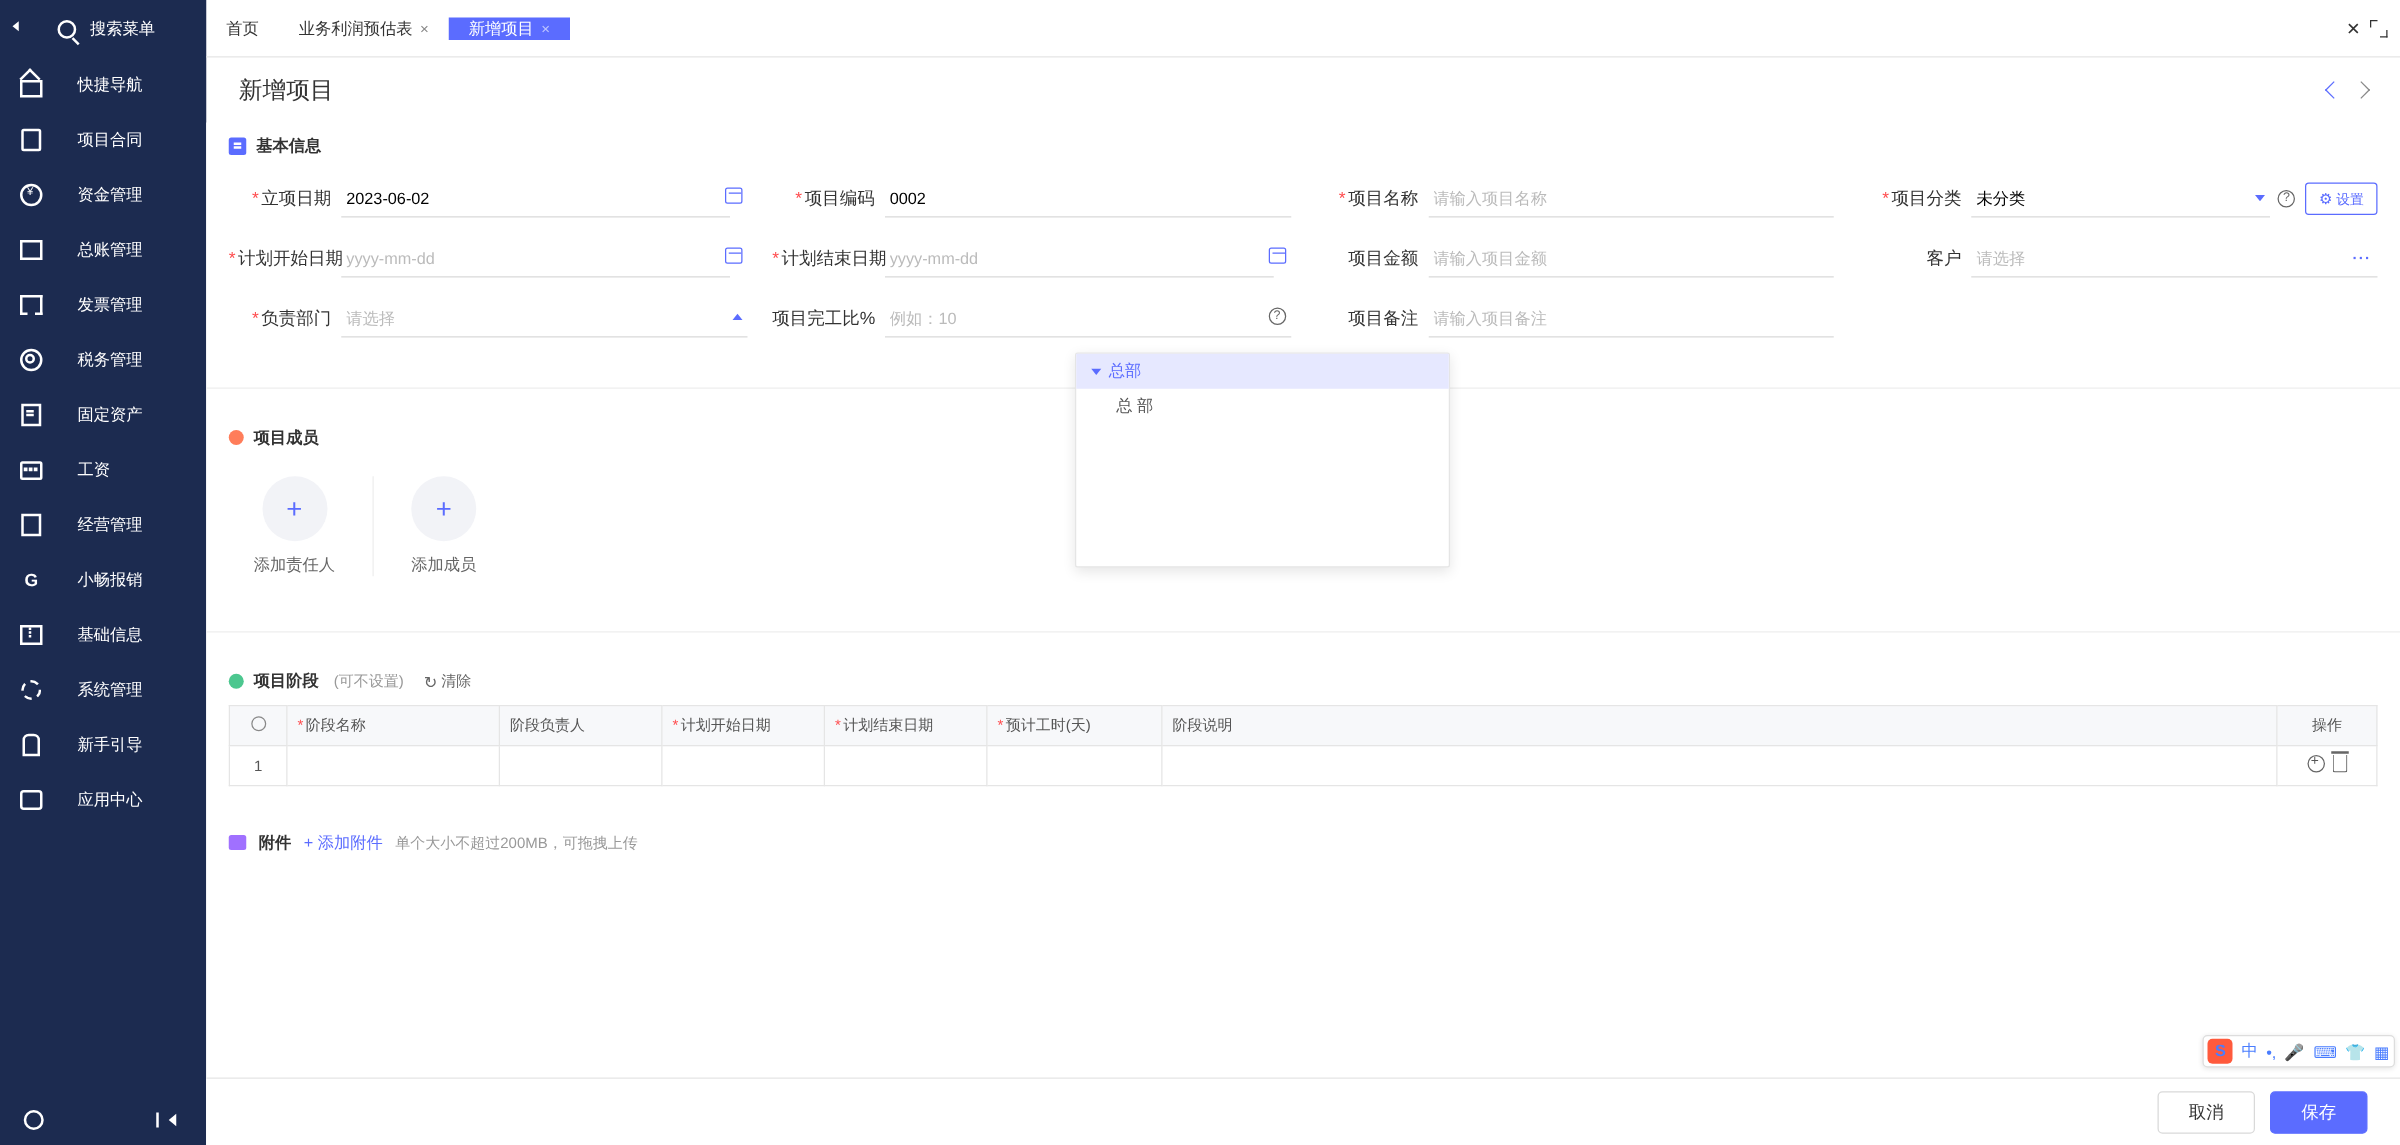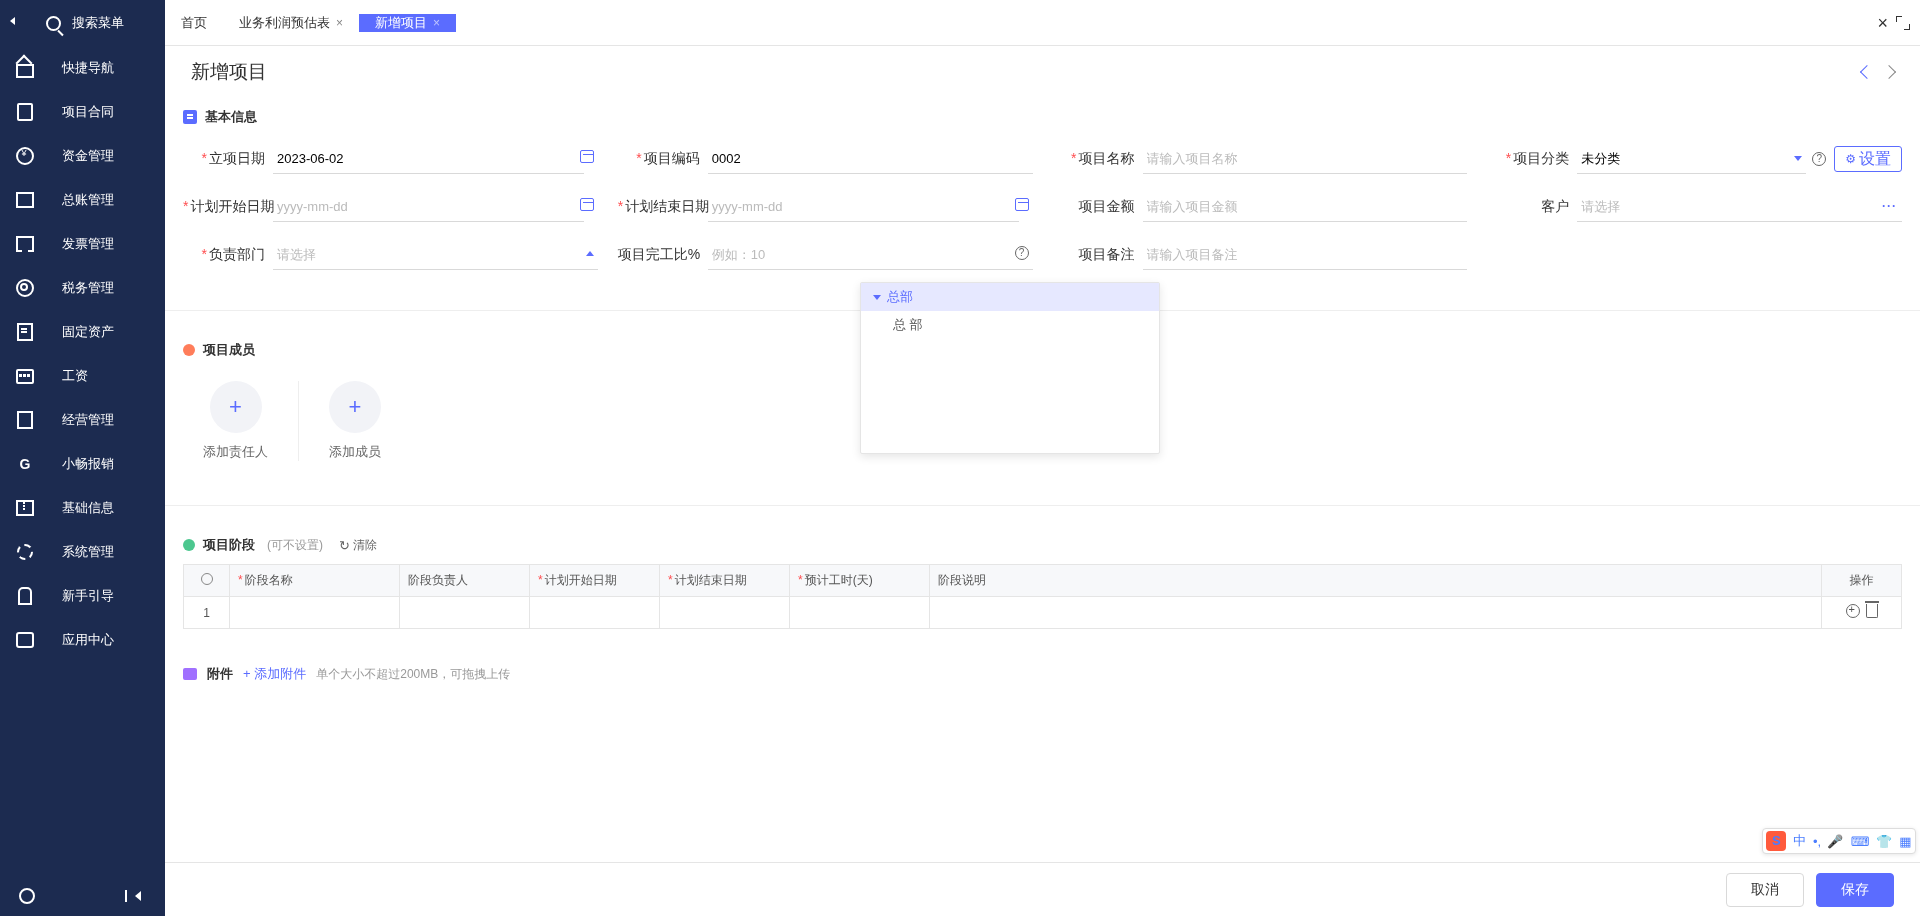--- a/index.html
+++ b/index.html
@@ -82,21 +82,21 @@
 .inp::placeholder{color:#bbb;}
 .inp-wrap{flex:1;position:relative;display:flex;}
 .suffix{position:absolute;right:4px;top:6px;width:16px;height:16px;pointer-events:none;}
 .ic-cal{border:1.5px solid #5b6cff;border-radius:2px;width:14px;height:13px;position:relative;}
 .ic-cal::before{content:"";position:absolute;top:3px;left:2px;width:10px;height:1px;background:#5b6cff;}
 .ic-more{color:#5b6cff;font-weight:bold;letter-spacing:1px;font-size:12px;line-height:16px;}
 .ic-up{width:0;height:0;border-left:4px solid transparent;border-right:4px solid transparent;border-bottom:5px solid #5b6cff;margin-top:5px;}
 .ic-q{width:14px;height:14px;border:1.5px solid #666;border-radius:50%;font-size:10px;line-height:12px;text-align:center;color:#666;}
 .ic-down{width:0;height:0;border-left:4px solid transparent;border-right:4px solid transparent;border-top:5px solid #5b6cff;margin-top:6px;}
 .fld-extra{display:flex;align-items:center;gap:8px;margin-left:6px;}
-.btn-set{height:26px;padding:0 10px;border:1px solid #5b6cff;color:#5b6cff;background:#fff;border-radius:3px;font-size:16px;cursor:pointer;display:inline-flex;align-items:center;gap:3px;}
+.btn-set{height:26px;padding:0 10px;border:1px solid #5b6cff;color:#5b6cff;background:#fff;border-radius:3px;font-size:11px;cursor:pointer;display:inline-flex;align-items:center;gap:3px;}
 .btn-set::before{content:"⚙";font-size:12px;}
 
 .divider{height:1px;background:#eee;margin:0 -18px 20px -18px;}
 
 .members{display:flex;gap:30px;padding:12px 0 24px 20px;}
 .mem-col{display:flex;flex-direction:column;align-items:center;gap:10px;position:relative;}
 .mem-add{width:52px;height:52px;border-radius:50%;background:#f2f3f7;display:flex;align-items:center;justify-content:center;color:#5b6cff;font-size:22px;cursor:pointer;}
 .mem-lbl{font-size:13px;color:#666;}
 .mem-sep{width:1px;background:#eee;height:80px;}
 

